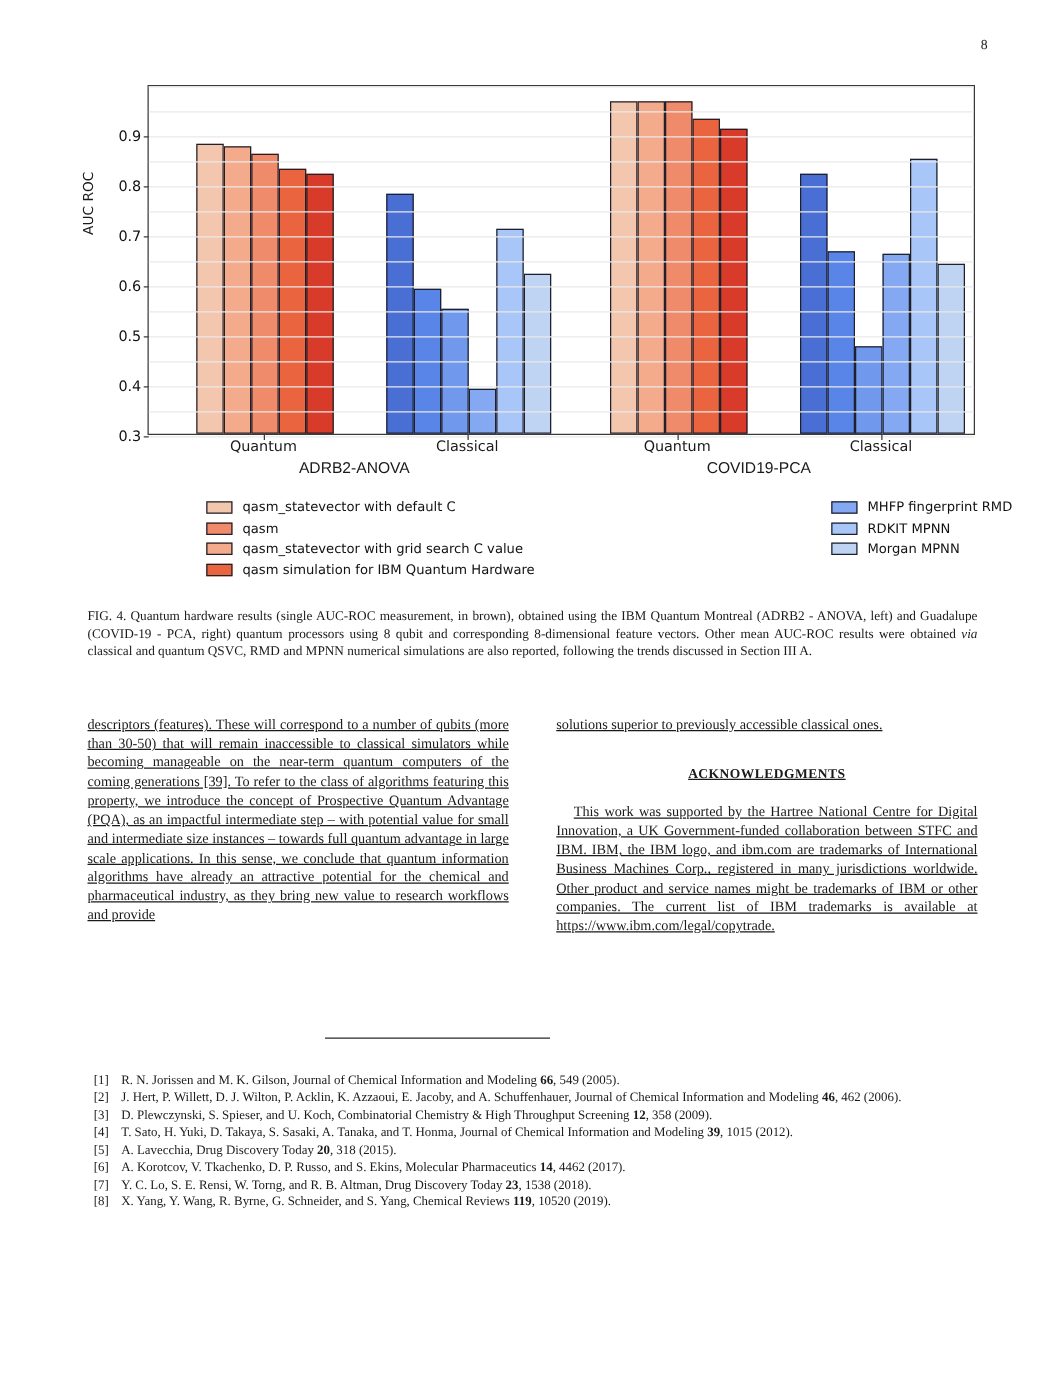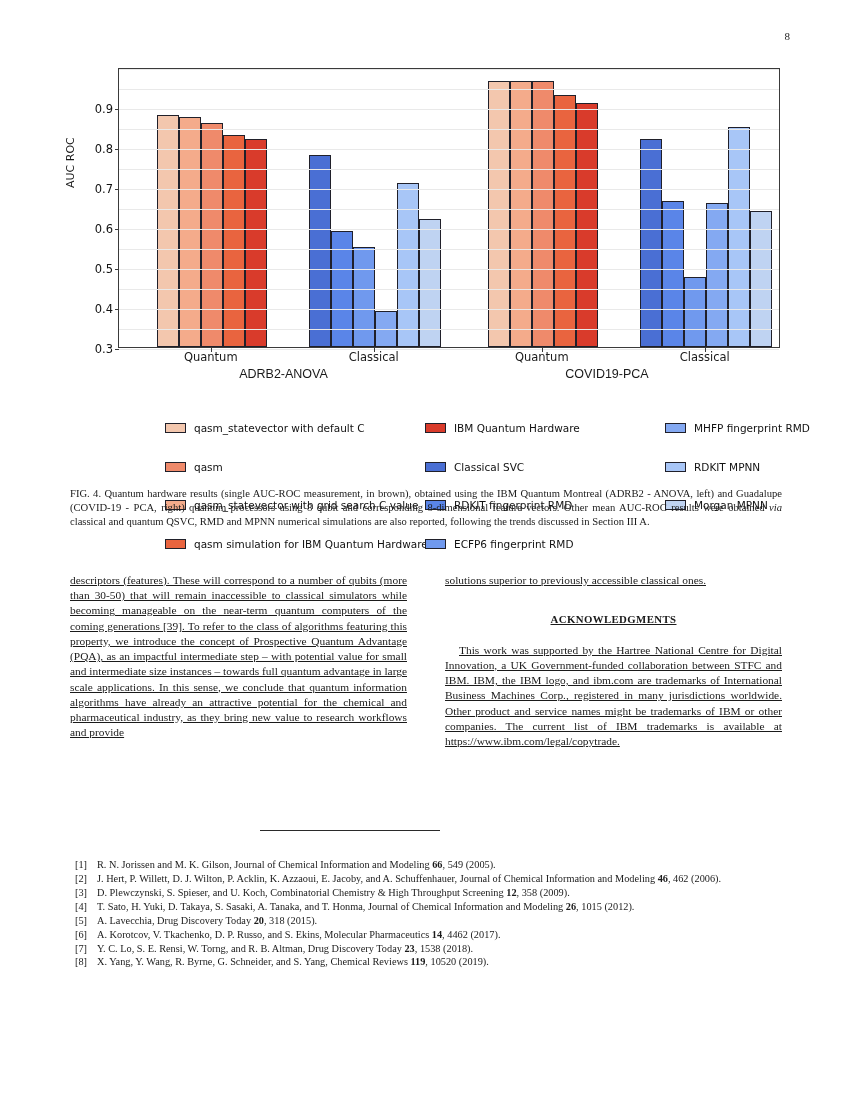--- a/index.html
+++ b/index.html
@@ -53,21 +53,21 @@
     position:absolute;top:299px;
     font-family:Liberation Sans, sans-serif;font-size:12.5px;
     transform:translateX(-50%);white-space:nowrap;
   }
 
   
   .legend{
     position:absolute;left:70px;top:398px;width:710px;height:70px;
   }
   .legend-col{position:absolute;top:0;}
-  .legend-item{display:flex;align-items:center;height:16.5px;margin-top:22px;}
+  .legend-item{display:flex;align-items:center;height:16.5px;}
   .swatch{
     width:21px;height:10px;border:1.2px solid #20202a;
     margin-right:8px;flex:none;box-sizing:border-box;
   }
   .legend-label{
     font-family:"DejaVu Sans",sans-serif;font-size:10.5px;
     color:#111;white-space:nowrap;
   }
 
   
@@ -197,38 +197,20 @@
         </div>
         <div class="legend-item">
           <span class="swatch" style="background: rgb(244, 171, 139);"></span>
           <span class="legend-label">qasm_statevector with grid search C value</span>
         </div>
         <div class="legend-item">
           <span class="swatch" style="background: rgb(233, 100, 63);"></span>
           <span class="legend-label">qasm simulation for IBM Quantum Hardware</span>
         </div>
       </div>
-      <div class="legend-col" style="left: 355px;">
-        <div class="legend-item">
-          <span class="swatch" style="background: rgb(217, 59, 43);"></span>
-          <span class="legend-label">IBM Quantum Hardware</span>
-        </div>
-        <div class="legend-item">
-          <span class="swatch" style="background: rgb(74, 111, 212);"></span>
-          <span class="legend-label">Classical SVC</span>
-        </div>
-        <div class="legend-item">
-          <span class="swatch" style="background: rgb(90, 133, 232);"></span>
-          <span class="legend-label">RDKIT fingerprint RMD</span>
-        </div>
-        <div class="legend-item">
-          <span class="swatch" style="background: rgb(112, 153, 238);"></span>
-          <span class="legend-label">ECFP6 fingerprint RMD</span>
-        </div>
-      </div>
       <div class="legend-col" style="left: 595px;">
         <div class="legend-item">
           <span class="swatch" style="background: rgb(132, 169, 242);"></span>
           <span class="legend-label">MHFP fingerprint RMD</span>
         </div>
         <div class="legend-item">
           <span class="swatch" style="background: rgb(168, 198, 247);"></span>
           <span class="legend-label">RDKIT MPNN</span>
         </div>
         <div class="legend-item">
@@ -261,21 +243,21 @@
       <div class="ref">
         <span class="ref-num">[2]</span>
         <span class="ref-txt">J. Hert, P. Willett, D. J. Wilton, P. Acklin, K. Azzaoui, E. Jacoby,  and A. Schuffenhauer, Journal of Chemical Information and Modeling <b>46</b>, 462 (2006).</span>
       </div>
       <div class="ref">
         <span class="ref-num">[3]</span>
         <span class="ref-txt">D. Plewczynski, S. Spieser,  and U. Koch, Combinatorial Chemistry &amp; High Throughput Screening <b>12</b>, 358 (2009).</span>
       </div>
       <div class="ref">
         <span class="ref-num">[4]</span>
-        <span class="ref-txt">T. Sato, H. Yuki, D. Takaya, S. Sasaki, A. Tanaka,  and T. Honma, Journal of Chemical Information and Modeling <b>26</b>, 1015 (2012).</span>
+        <span class="ref-txt">T. Sato, H. Yuki, D. Takaya, S. Sasaki, A. Tanaka,  and T. Honma, Journal of Chemical Information and Modeling <b>39</b>, 1015 (2012).</span>
       </div>
       <div class="ref">
         <span class="ref-num">[5]</span>
         <span class="ref-txt">A. Lavecchia, Drug Discovery Today <b>20</b>, 318 (2015).</span>
       </div>
       <div class="ref">
         <span class="ref-num">[6]</span>
         <span class="ref-txt">A. Korotcov, V. Tkachenko, D. P. Russo,  and S. Ekins, Molecular Pharmaceutics <b>14</b>, 4462 (2017).</span>
       </div>
       <div class="ref">

